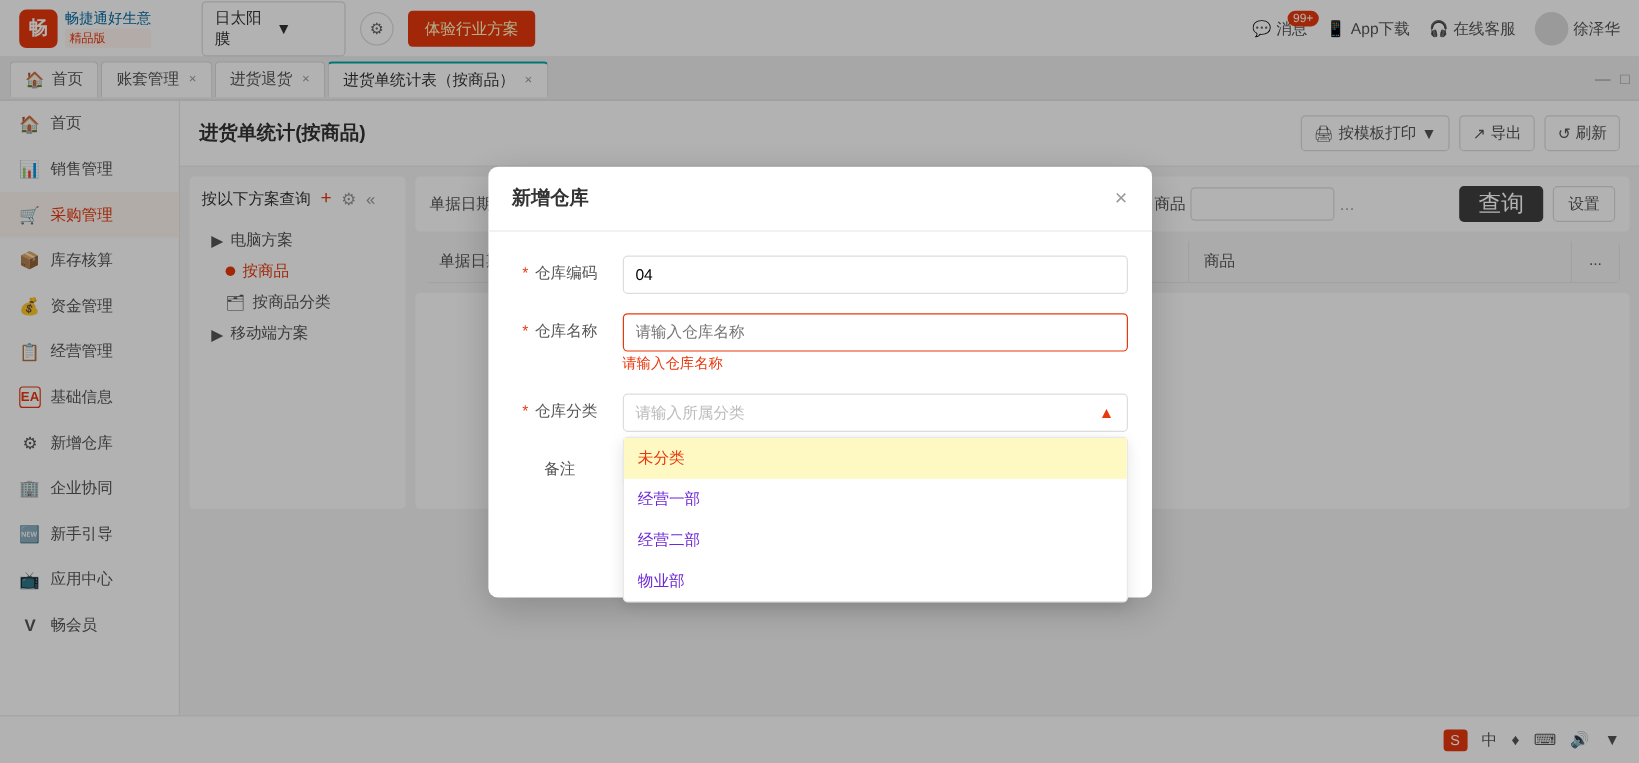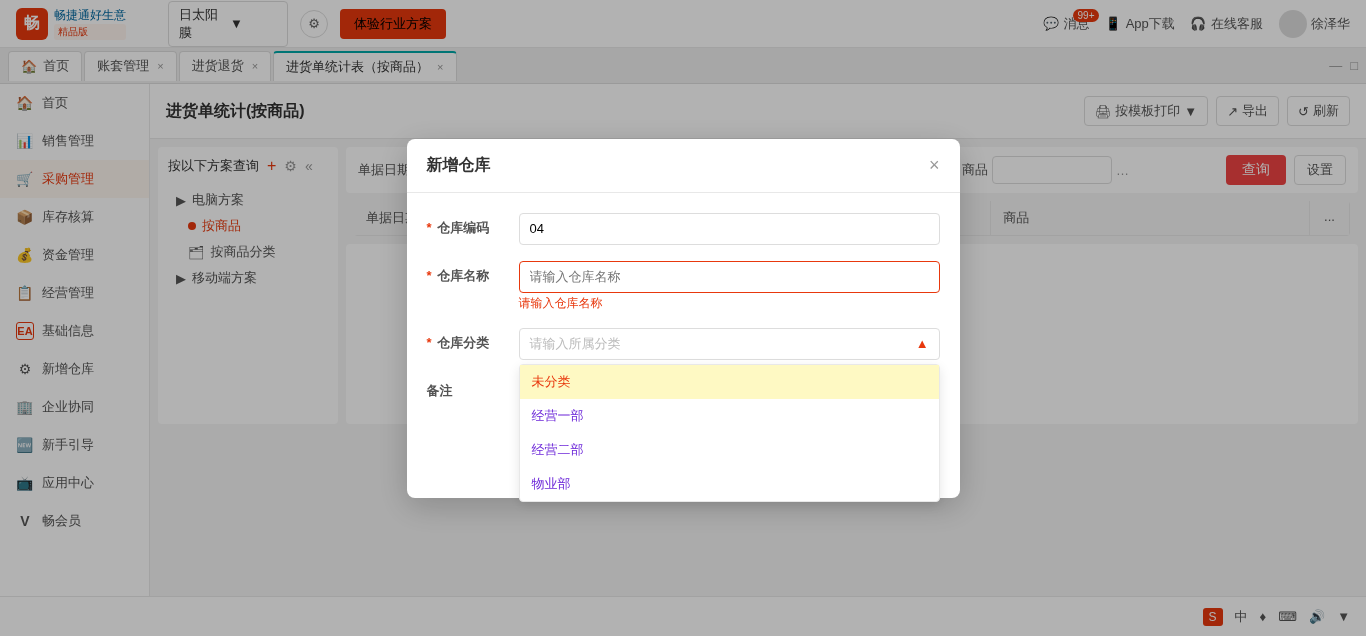--- a/index.html
+++ b/index.html
@@ -41,21 +41,21 @@
       border: 1px solid #ddd;
       border-radius: 4px;
       padding: 4px 10px;
       cursor: pointer;
       color: #333;
       min-width: 120px;
     }
     .store-selector span { flex: 1; }
     .btn-trial {
       background: #e8380d;
-      color: #000000;
+      color: #fef9c3;
       border: none;
       border-radius: 4px;
       padding: 6px 14px;
       cursor: pointer;
       font-size: 13px;
       text-align: center;
     }
     .header-right {
       margin-left: auto;
       display: flex;
@@ -261,27 +261,27 @@
     .query-select {
       border: 1px solid #ddd;
       border-radius: 4px;
       padding: 4px 8px;
       font-size: 13px;
       width: 120px;
       height: 28px;
       background: #fff;
     }
     .btn-query {
-      background: #ef4444;
+      background: #404040;
       color: #fff;
       border: none;
       border-radius: 4px;
       padding: 1px 16px;
       cursor: pointer;
-      font-size: 14px;
+      font-size: 19px;
     }
     .btn-settings-gray {
       border: 1px solid #ddd;
       background: #fff;
       color: #555;
       padding: 5px 12px;
       border-radius: 4px;
       cursor: pointer;
       font-size: 13px;
     }
@@ -344,26 +344,25 @@
     }
 
     .form-row {
       display: flex;
       align-items: flex-start;
       margin-bottom: 16px;
       gap: 12px;
     }
     .form-label {
       width: 80px;
-      text-align: left;
+      text-align: center;
       color: #555;
       font-size: 13px;
       padding-top: 6px;
       flex-shrink: 0;
-      font-weight: bold;
     }
     .form-label .required { color: #e8380d; margin-right: 2px; }
     .form-input-wrap { flex: 1; position: relative; }
     .form-input {
       width: 100%;
       border: 1px solid #ddd;
       border-radius: 4px;
       padding: 6px 10px;
       font-size: 13px;
       height: 32px;

